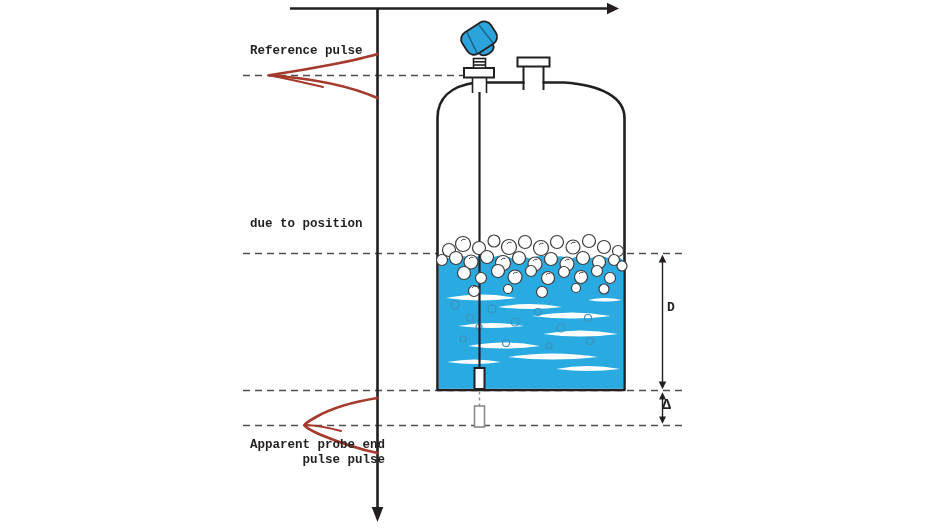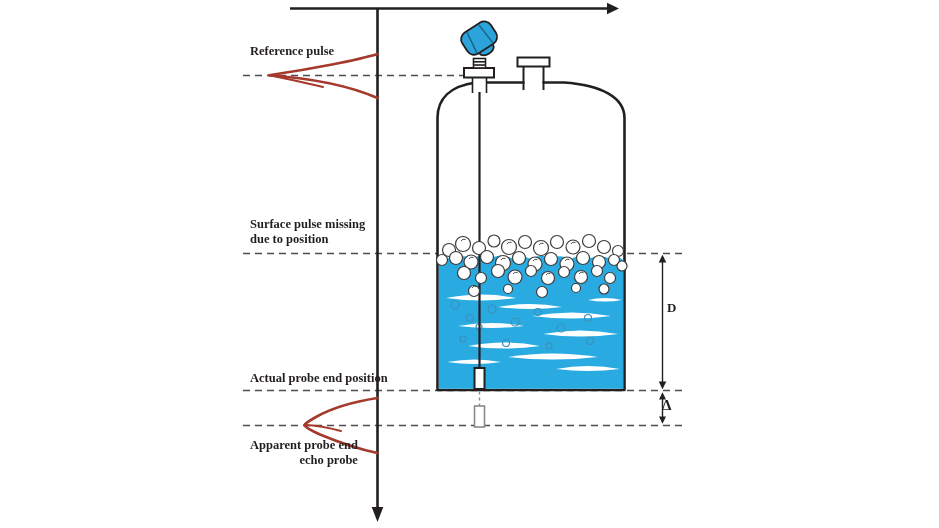--- a/index.html
+++ b/index.html
@@ -1,18 +1,18 @@
 <!DOCTYPE html>
 <html style="--pulse-red: #A5392B; --liquid-blue: #29ABE2; --instrument-blue: #2CA4DB; --line-black: #231F20; --dash-gray: #4D4D4D; --background: #FFFFFF;"><head>
 <meta charset="utf-8">
 <style>
   html,body{margin:0;padding:0;background:#fff;}
   #stage{
     position:relative;width:771px;height:528px;background:var(--background,#fff);
-    font-family:Liberation Serif, serif;overflow:hidden;
+    font-family:Liberation Mono, monospace;overflow:hidden;
   }
   svg{position:absolute;left:0;top:0;}
   .lbl{
     position:absolute;font-weight:bold;font-size:12.5px;line-height:15px;
     color:var(--line-black,#231F20);white-space:nowrap;
   }
   .axis{stroke:var(--line-black,#231F20);stroke-width:2.6;fill:none;}
   .axis-head{fill:var(--line-black,#231F20);stroke:none;}
   .dash{stroke:var(--dash-gray,#4D4D4D);stroke-width:1.6;stroke-dasharray:7 5;fill:none;}
   .pulse{fill:none;stroke:var(--pulse-red,#A5392B);stroke-width:2.6;stroke-linecap:round;stroke-linejoin:round;}
@@ -193,28 +193,24 @@
       <polygon class="dim-head" points="659,399.5 666,399.5 662.5,392.3"></polygon>
       <polygon class="dim-head" points="659,416.5 666,416.5 662.5,423.7"></polygon>
     </g>
   </svg>
 
   <div class="lbl" style="left:250px;top:44px;">
     <span>Reference pulse</span>
   </div>
 
   <div class="lbl" style="left:250px;top:217px;">
-    <div>Surface pulse missing</div>
     <div>due to position</div>
   </div>
 
-  <div class="lbl" style="left:250px;top:371px;">
-    <span>Actual probe end position</span>
-  </div>
 
   <div class="lbl" style="left:250px;top:438px;text-align:right;">
     <div>Apparent probe end</div>
-    <div>echo probe</div>
+    <div>pulse pulse</div>
   </div>
 
   <div class="dim-lbl" style="left:667px;top:300px;font-size:13px;">D</div>
   <div class="dim-lbl" style="left:662px;top:397px;font-size:15px;">Δ</div>
 </div>
 
 </body></html>

